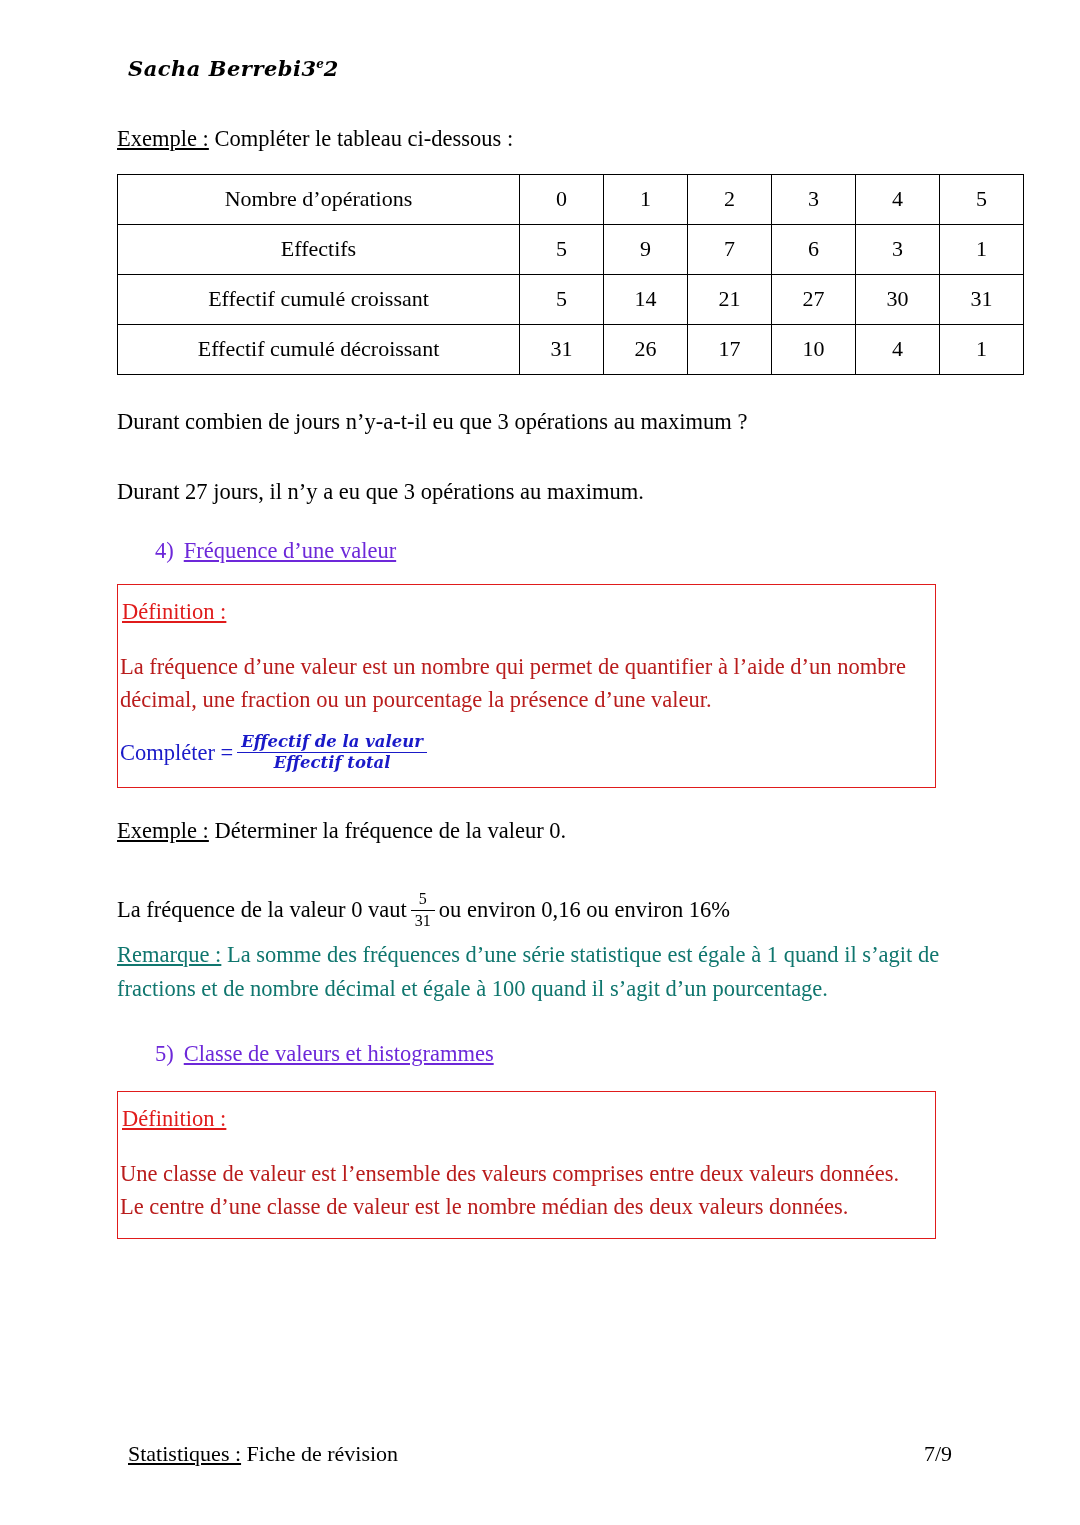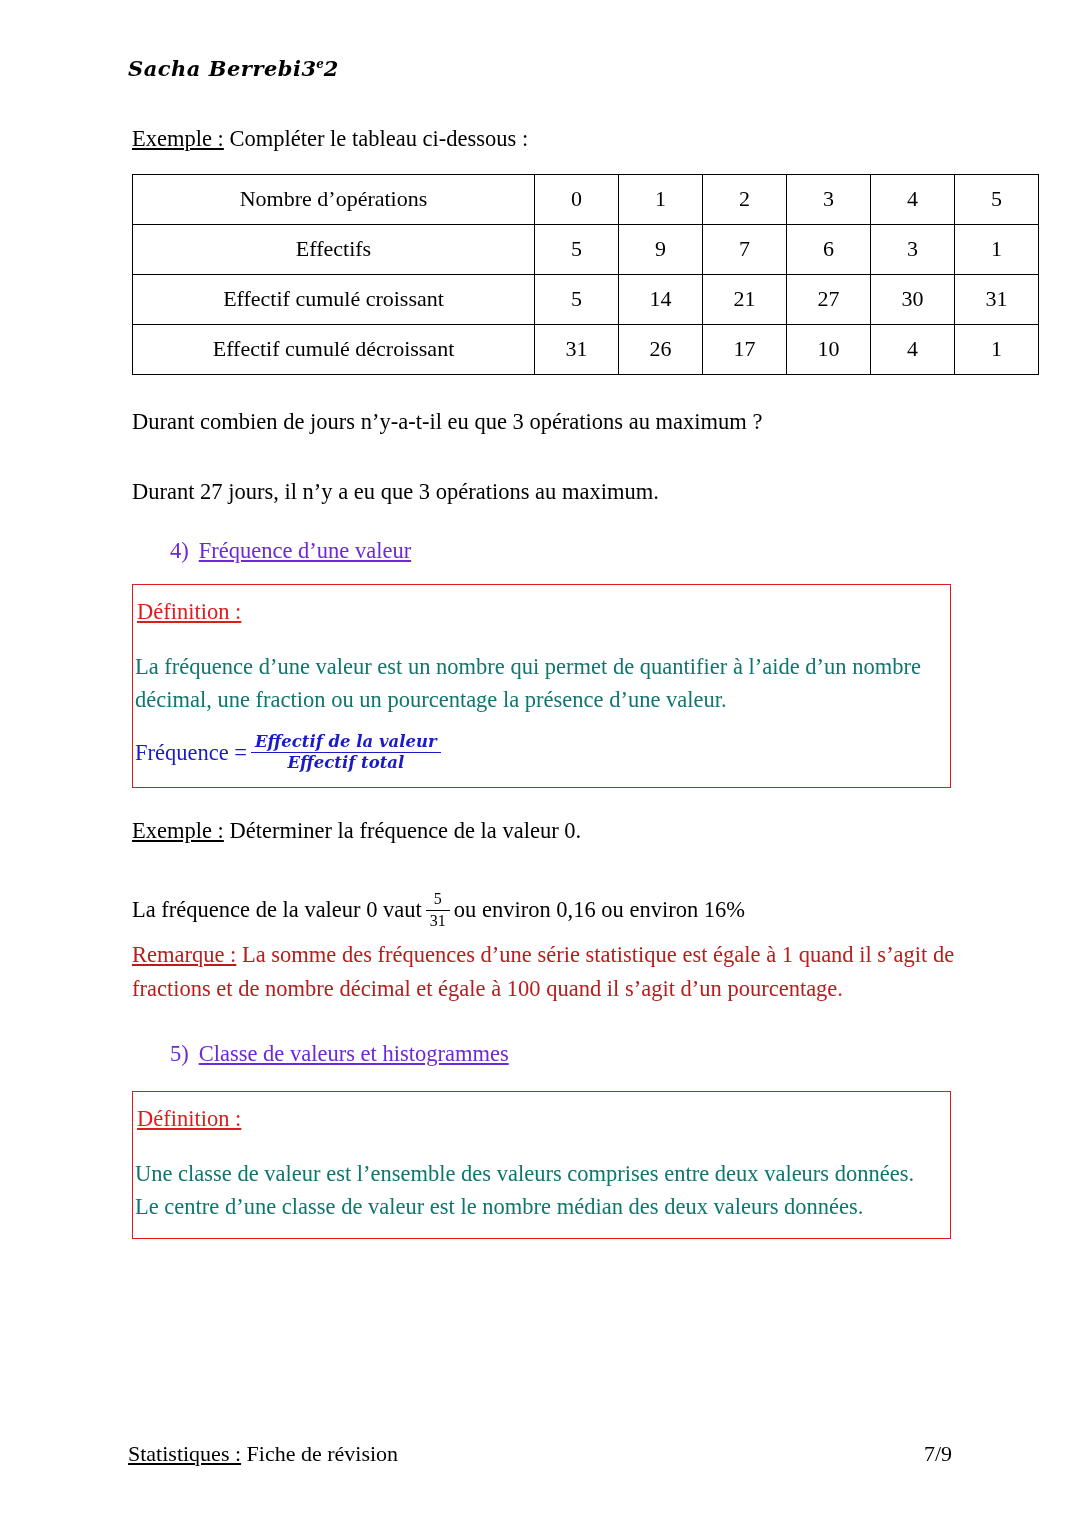--- a/index.html
+++ b/index.html
@@ -44,30 +44,30 @@
     font-size: 21px;
   }
   .header-class .sup {
     font-size: 12px;
     vertical-align: super;
   }
   
   .content {
     position: absolute;
     top: 122px;
-    left: 132px;
+    left: 117px;
     width: 824px;
   }
   .para {
     font-size: 22.5px;
     line-height: 1.5;
     margin: 0 0 18px 0;
   }
   .u { text-decoration: underline; }
-  .blue { color: #b91c1c; }
+  .blue { color: #0f766e; }
 
   
   table.stat-table {
     border-collapse: collapse;
     margin: 15px 0 30px 0;
     width: 843px;
     table-layout: fixed;
   }
   table.stat-table td {
     border: 1px solid #000;
@@ -105,21 +105,21 @@
     text-decoration: underline;
     font-size: 22.5px;
     margin: 0 0 4px 2px;
     padding-left: 2px;
   }
   .def-box p {
     margin: 0;
     padding: 0 10px 0 2px;
     font-size: 22.5px;
     line-height: 1.45;
-    color: #0f766e;
+    color: #b91c1c;
   }
   .def-box .spacer { height: 22px; }
   
   .frac {
     display: inline-block;
     vertical-align: middle;
     text-align: center;
     line-height: 1.15;
     margin: 0 4px;
   }
@@ -222,21 +222,21 @@
 
     <div class="num-heading">
       <span>4)</span><span class="title">Fréquence d’une valeur</span>
     </div>
 
     <div class="def-box">
       <div class="def-title">Définition :</div>
       <div class="spacer"></div>
       <p>La fréquence d’une valeur est un nombre qui permet de quantifier à l’aide d’un nombre décimal, une fraction ou un pourcentage la présence d’une valeur.</p>
       <div class="formula-line">
-        <span>Fréquence =</span>
+        <span>Compléter =</span>
         <span class="frac frac-italic">
           <span class="num">Effectif de la valeur</span>
           <span class="den">Effectif total</span>
         </span>
       </div>
     </div>
 
     <p class="para" style="margin-top:26px;margin-bottom:42px;"><span class="u">Exemple :</span><span> Déterminer la fréquence de la valeur 0.</span></p>
 
     <p class="para" style="display:flex;align-items:center;margin-bottom:8px;">

